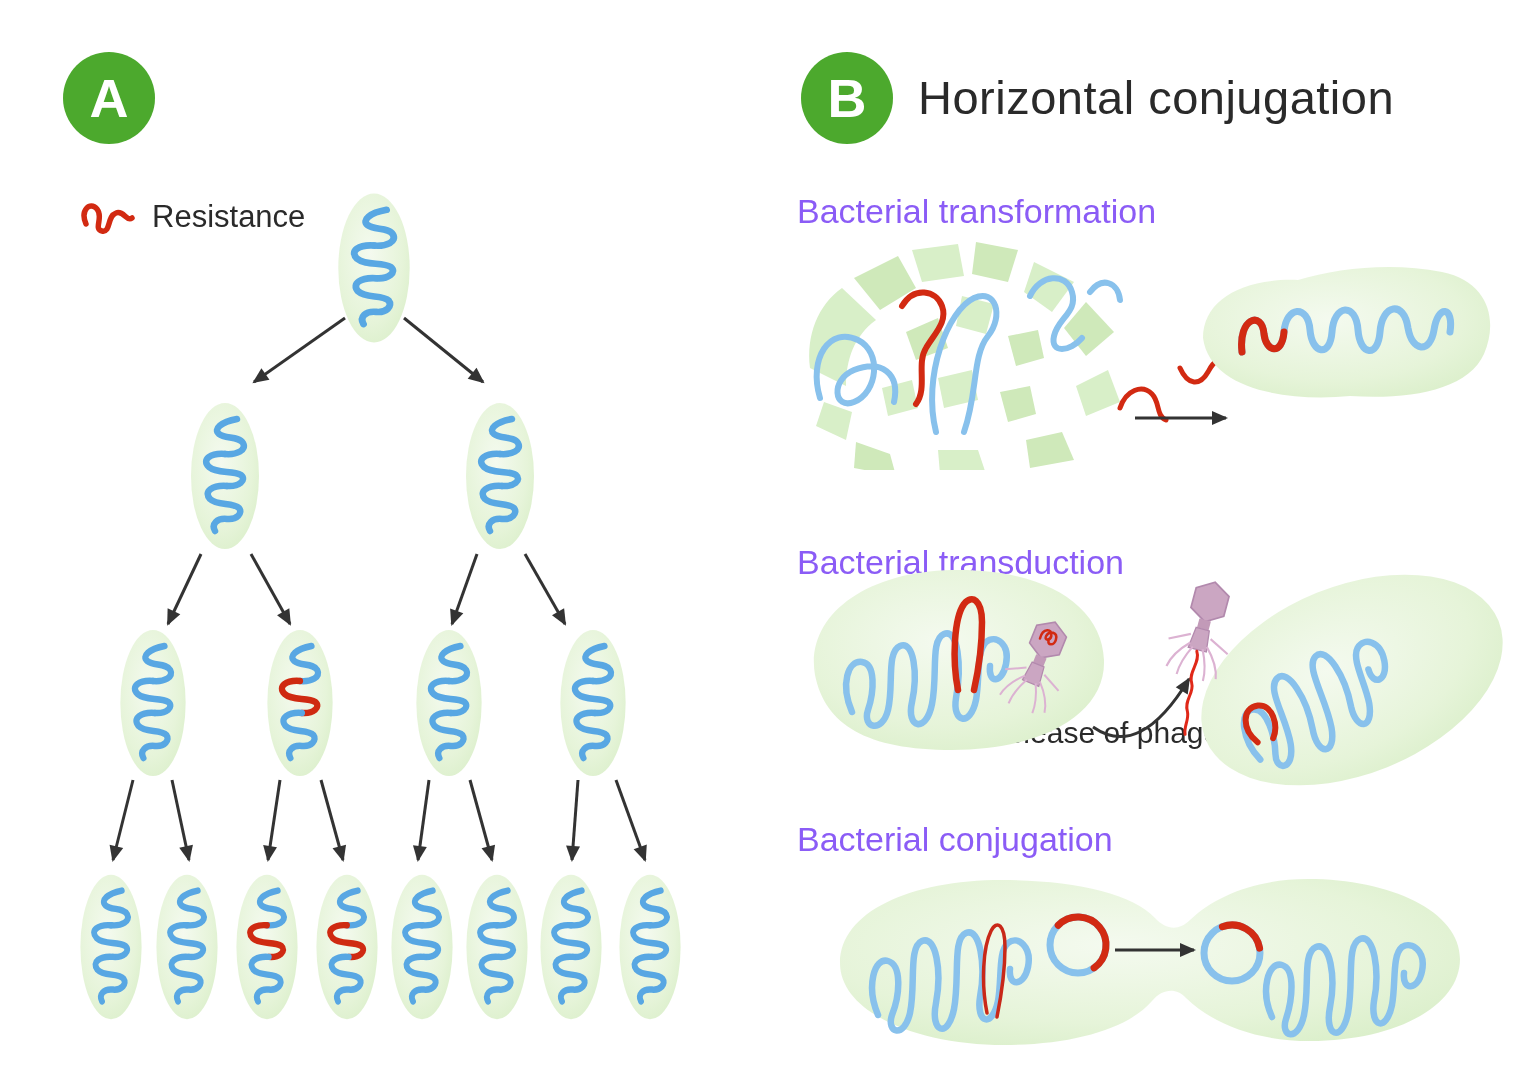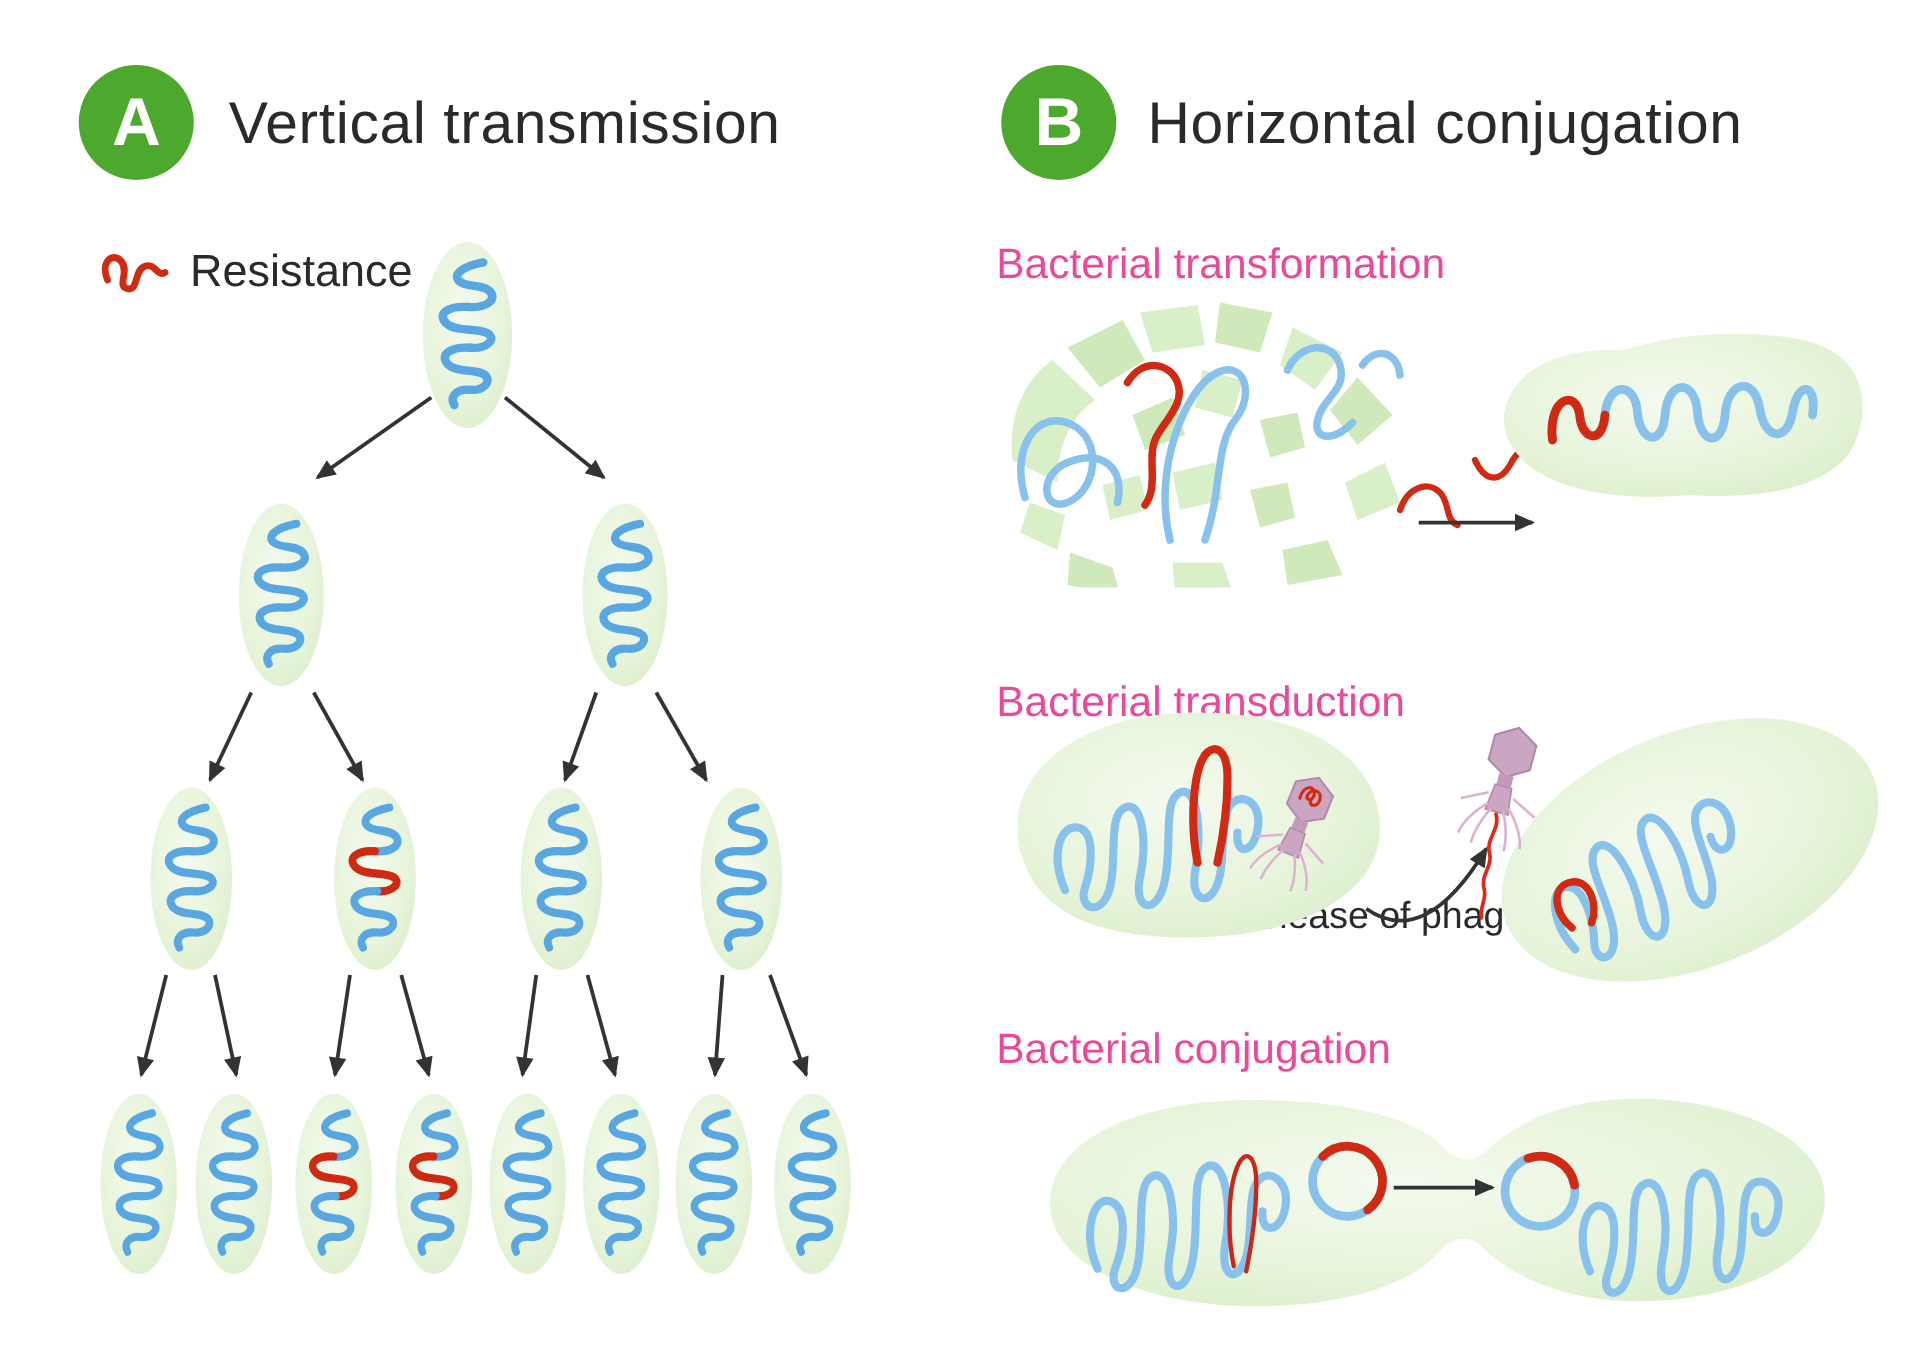--- a/index.html
+++ b/index.html
@@ -3,23 +3,23 @@
 <meta charset="utf-8">
 <style>
   html,body{margin:0;padding:0;background:#fff;}
   .canvas{position:relative;width:1536px;height:1079px;background:#ffffff;
     font-family:"Liberation Sans",sans-serif;color:#262626;overflow:hidden;}
   .abs{position:absolute;}
   .badge{width:92px;height:92px;border-radius:50%;background:#4ca92d;
     display:flex;align-items:center;justify-content:center;
     color:#ffffff;font-size:54px;font-weight:700;line-height:1;}
   .panel-title{font-size:47px;font-weight:500;letter-spacing:0.5px;color:#2a2a2a;white-space:nowrap;}
-  .section-heading{font-size:34px;font-weight:500;color:#ec4899;white-space:nowrap;}
+  .section-heading{font-size:34px;font-weight:500;color:#8b5cf6;white-space:nowrap;}
   .caption{font-size:30px;font-weight:500;color:#2a2a2a;white-space:nowrap;}
-  .legend-label{font-size:36px;font-weight:500;color:#2a2a2a;white-space:nowrap;}
+  .legend-label{font-size:31px;font-weight:500;color:#2a2a2a;white-space:nowrap;}
   svg{display:block;}
   .dna{fill:none;stroke-width:6.5;stroke-linecap:round;stroke-linejoin:round;}
   .arrowline{stroke:#333333;stroke-width:3;fill:none;}
 </style>
 </head>
 <body>
 
 <div class="canvas">
 
   <svg width="0" height="0">
@@ -50,21 +50,20 @@
           <path d="M-12,42 L-36,54"></path>
           <path d="M12,42 L36,54"></path>
         </g>
       </g>
     </defs>
   </svg>
 
   <div class="abs badge" style="left:63px;top:52px;">
     <span>A</span>
   </div>
-  <div class="abs panel-title" style="left:183px;top:70px;">Vertical transmission</div>
 
   <div class="abs" style="left:80px;top:192px;width:300px;height:50px;display:flex;align-items:center;gap:14px;">
     <svg width="58" height="46" viewBox="0 0 58 46">
       <path d="M6,30 C0,16 10,7 17,15 C24,23 13,35 22,37 C31,39 27,22 36,19 C44,16 46,28 52,24" fill="none" stroke="#d22a12" stroke-width="5.5" stroke-linecap="round"></path>
     </svg>
     <span class="legend-label">Resistance</span>
   </div>
 
   <svg class="abs" style="left:0;top:0;" width="768" height="1079" viewBox="0 0 768 1079">
 

